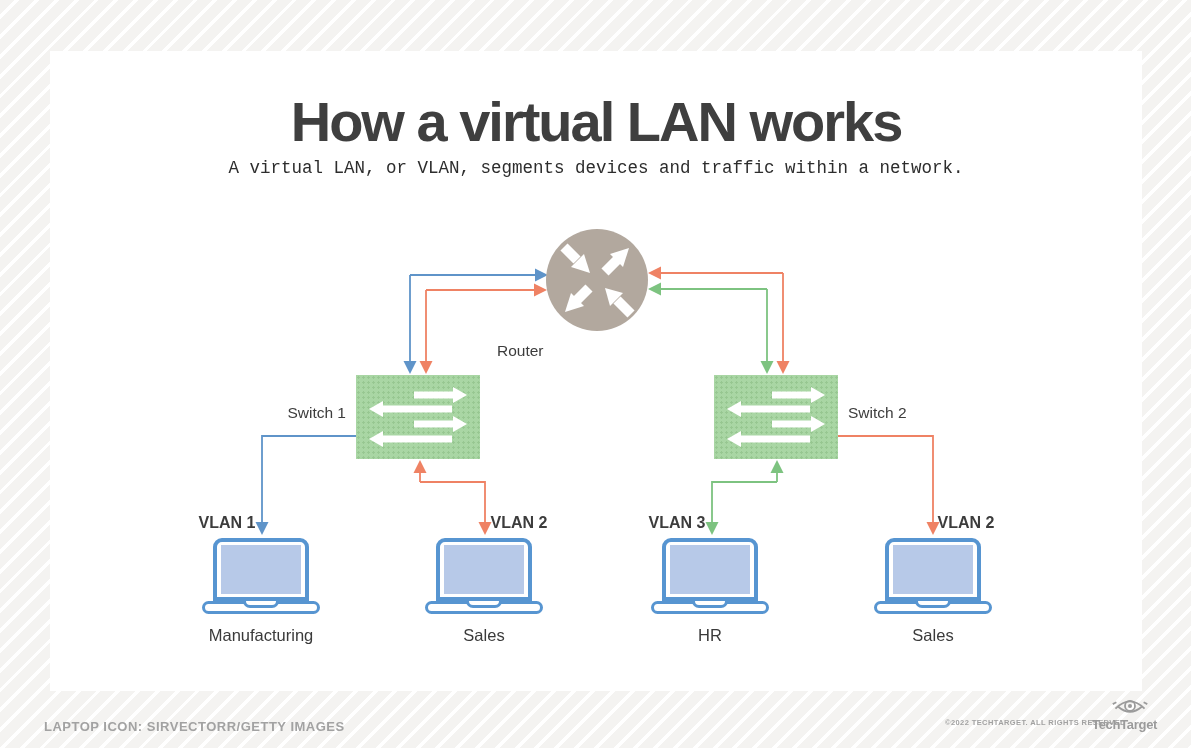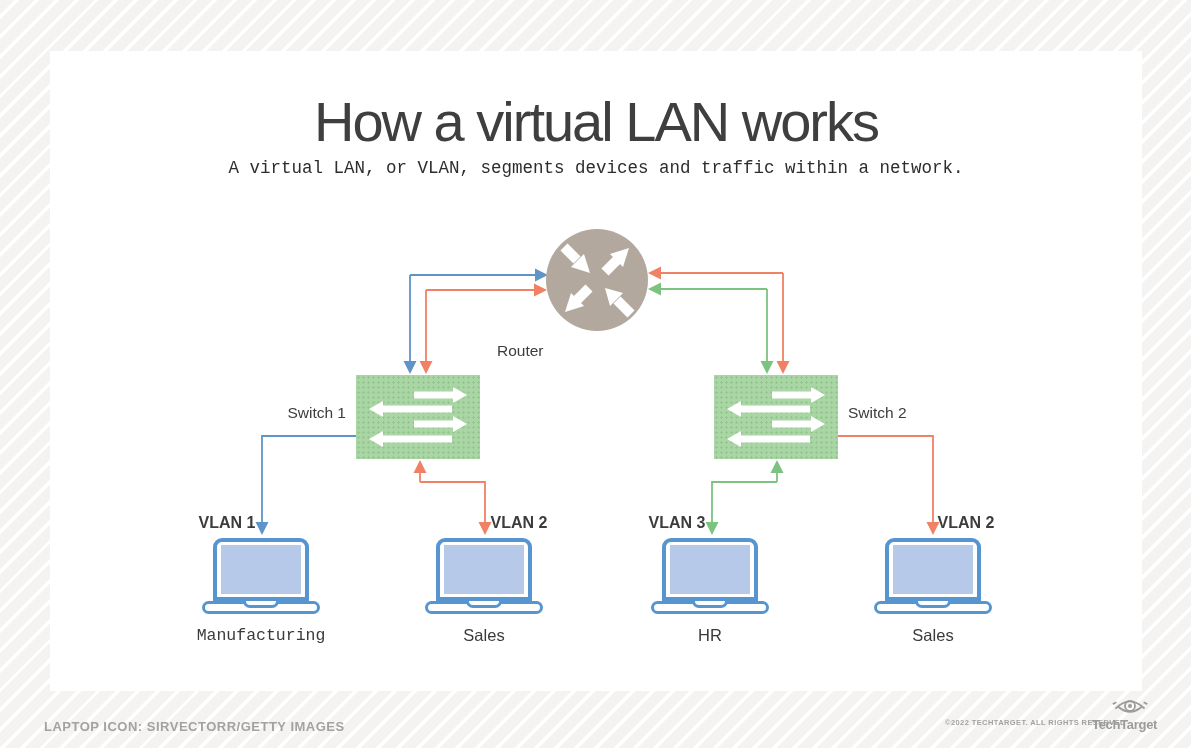--- a/index.html
+++ b/index.html
@@ -7,21 +7,21 @@
     width:1191px;height:748px;position:relative;overflow:hidden;
     font-family:"Liberation Sans","DejaVu Sans",sans-serif;
     background:repeating-linear-gradient(135deg,#f4f3f1 0px,#f4f3f1 10.5px,#ffffff 10.5px,#ffffff 14px);
   }
   #card{
     position:absolute;left:50px;top:51px;width:1092px;height:640px;background:#ffffff;
   }
   .abs{position:absolute;}
   .title{
     left:0;top:38px;width:100%;text-align:center;
-    font-size:56px;font-weight:normal;letter-spacing:-2px;color:#3f3f3f;
+    font-size:56px;font-weight:bold;letter-spacing:-2px;color:#3f3f3f;
   }
   .subtitle{
     left:0;top:104px;width:100%;text-align:center;
     font-size:17.5px;line-height:26px;color:#2d2d2d;font-family:Liberation Mono, monospace;
   }
   .node-label{font-size:15.5px;color:#3c3c3c;}
   .vlan-label{font-size:16px;font-weight:bold;color:#3c3c3c;width:90px;text-align:center;margin-top:14px;}
   .device-label{font-size:16.5px;color:#3a3a3a;width:160px;text-align:center;}
 
   .router{left:496px;top:178px;width:102px;height:102px;}
@@ -45,21 +45,21 @@
   .lap-base{
     width:118px;height:13px;box-sizing:border-box;position:relative;
     border:3px solid #5795d1;border-radius:7px;background:#ffffff;
   }
   .lap-notch{
     position:absolute;top:-3px;left:50%;transform:translateX(-50%);
     width:30px;height:4px;background:#ffffff;box-sizing:content-box;
     border:3px solid #5795d1;border-top:none;border-radius:0 0 7px 7px;
   }
   #laptop-1{left:152px;} #laptop-2{left:375px;} #laptop-3{left:601px;} #laptop-4{left:824px;}
-  #device-label-1{left:131px;top:575px;font-family:Liberation Mono, monospace;} #device-label-2{left:354px;top:575px;}
+  #device-label-1{left:131px;top:575px;} #device-label-2{left:354px;top:575px;}
   #device-label-3{left:580px;top:575px;} #device-label-4{left:803px;top:575px;}
   #vlan-1{left:132px;top:449px;} #vlan-2a{left:424px;top:449px;}
   #vlan-3{left:582px;top:449px;} #vlan-2b{left:871px;top:449px;}
 
   #lines{left:0;top:0;width:1092px;height:640px;pointer-events:none;}
 
   .credit{
     position:absolute;left:44px;top:719px;font-size:13px;font-weight:bold;
     letter-spacing:0.5px;color:#a2a2a2;
   }

